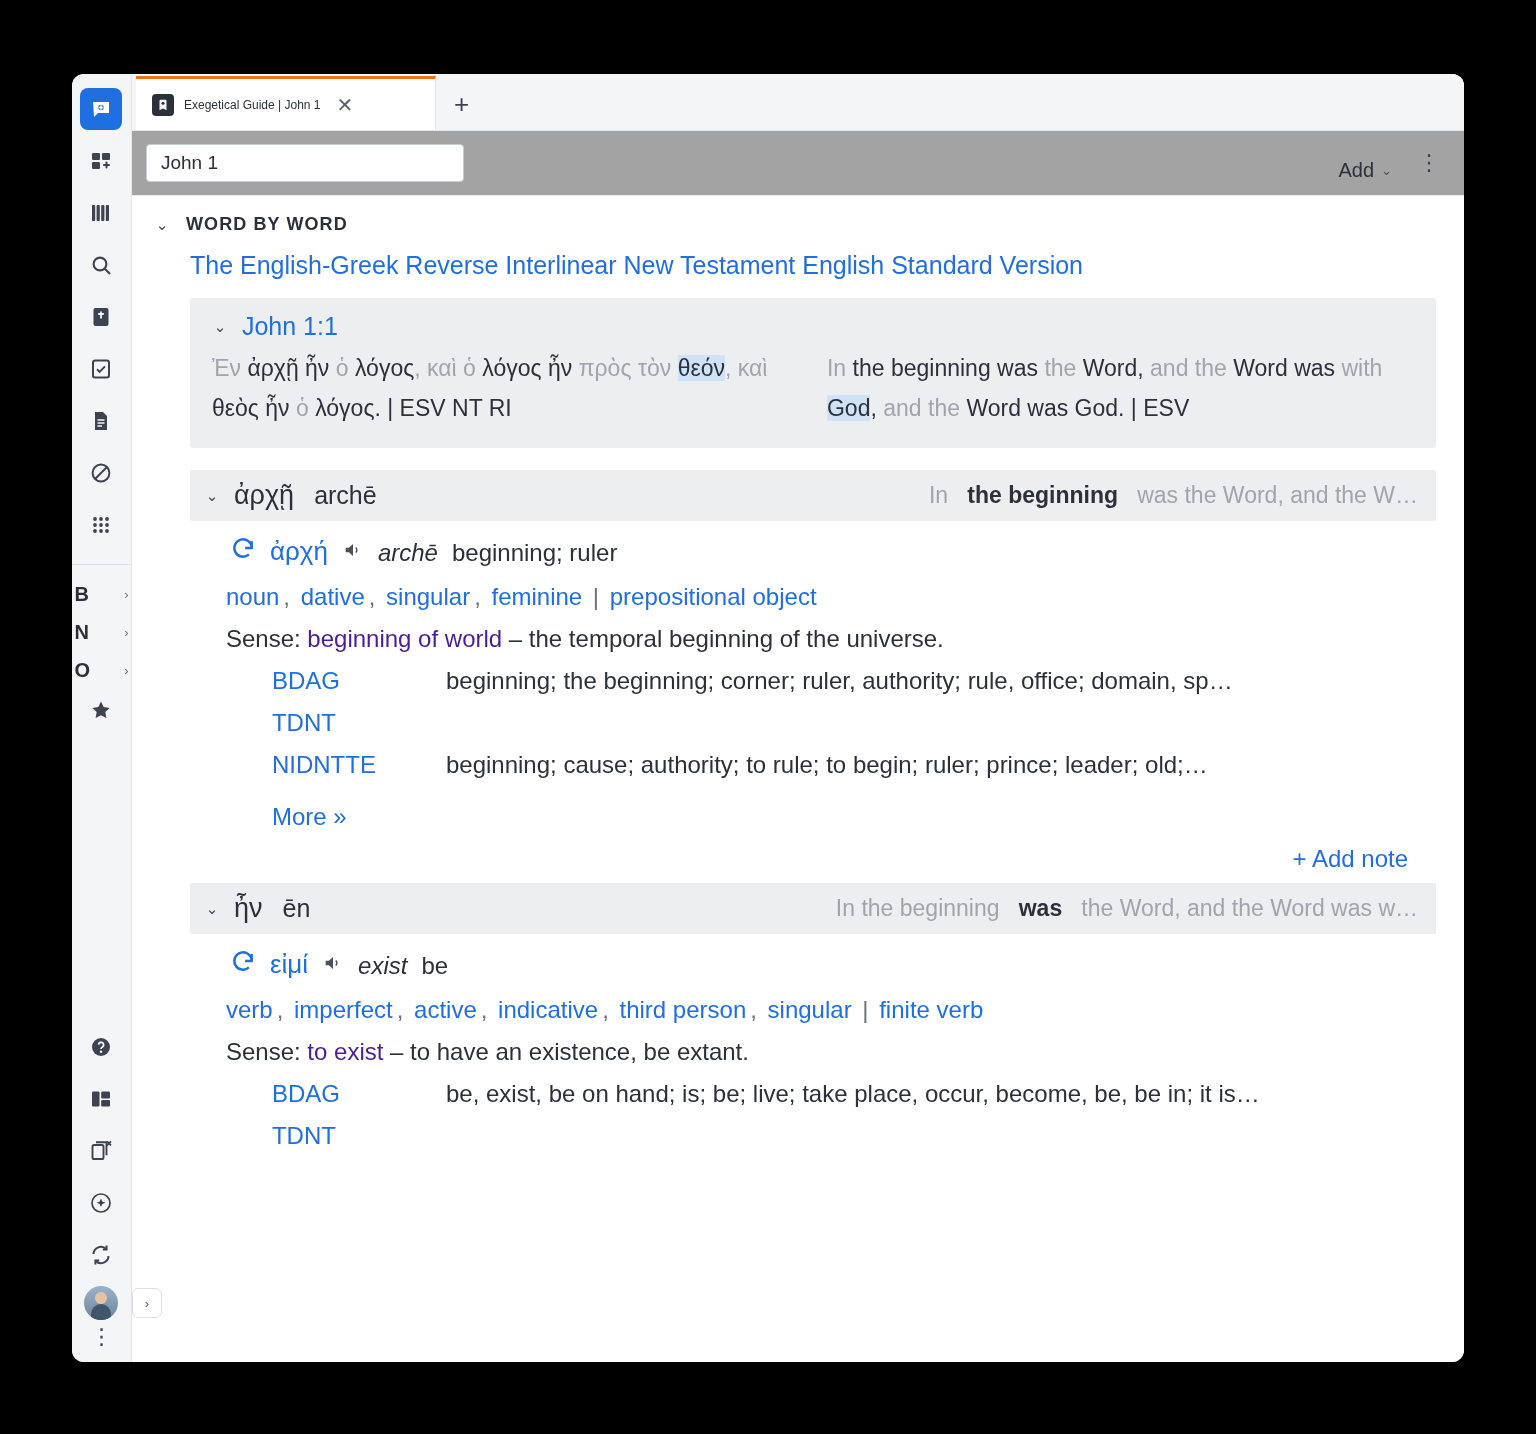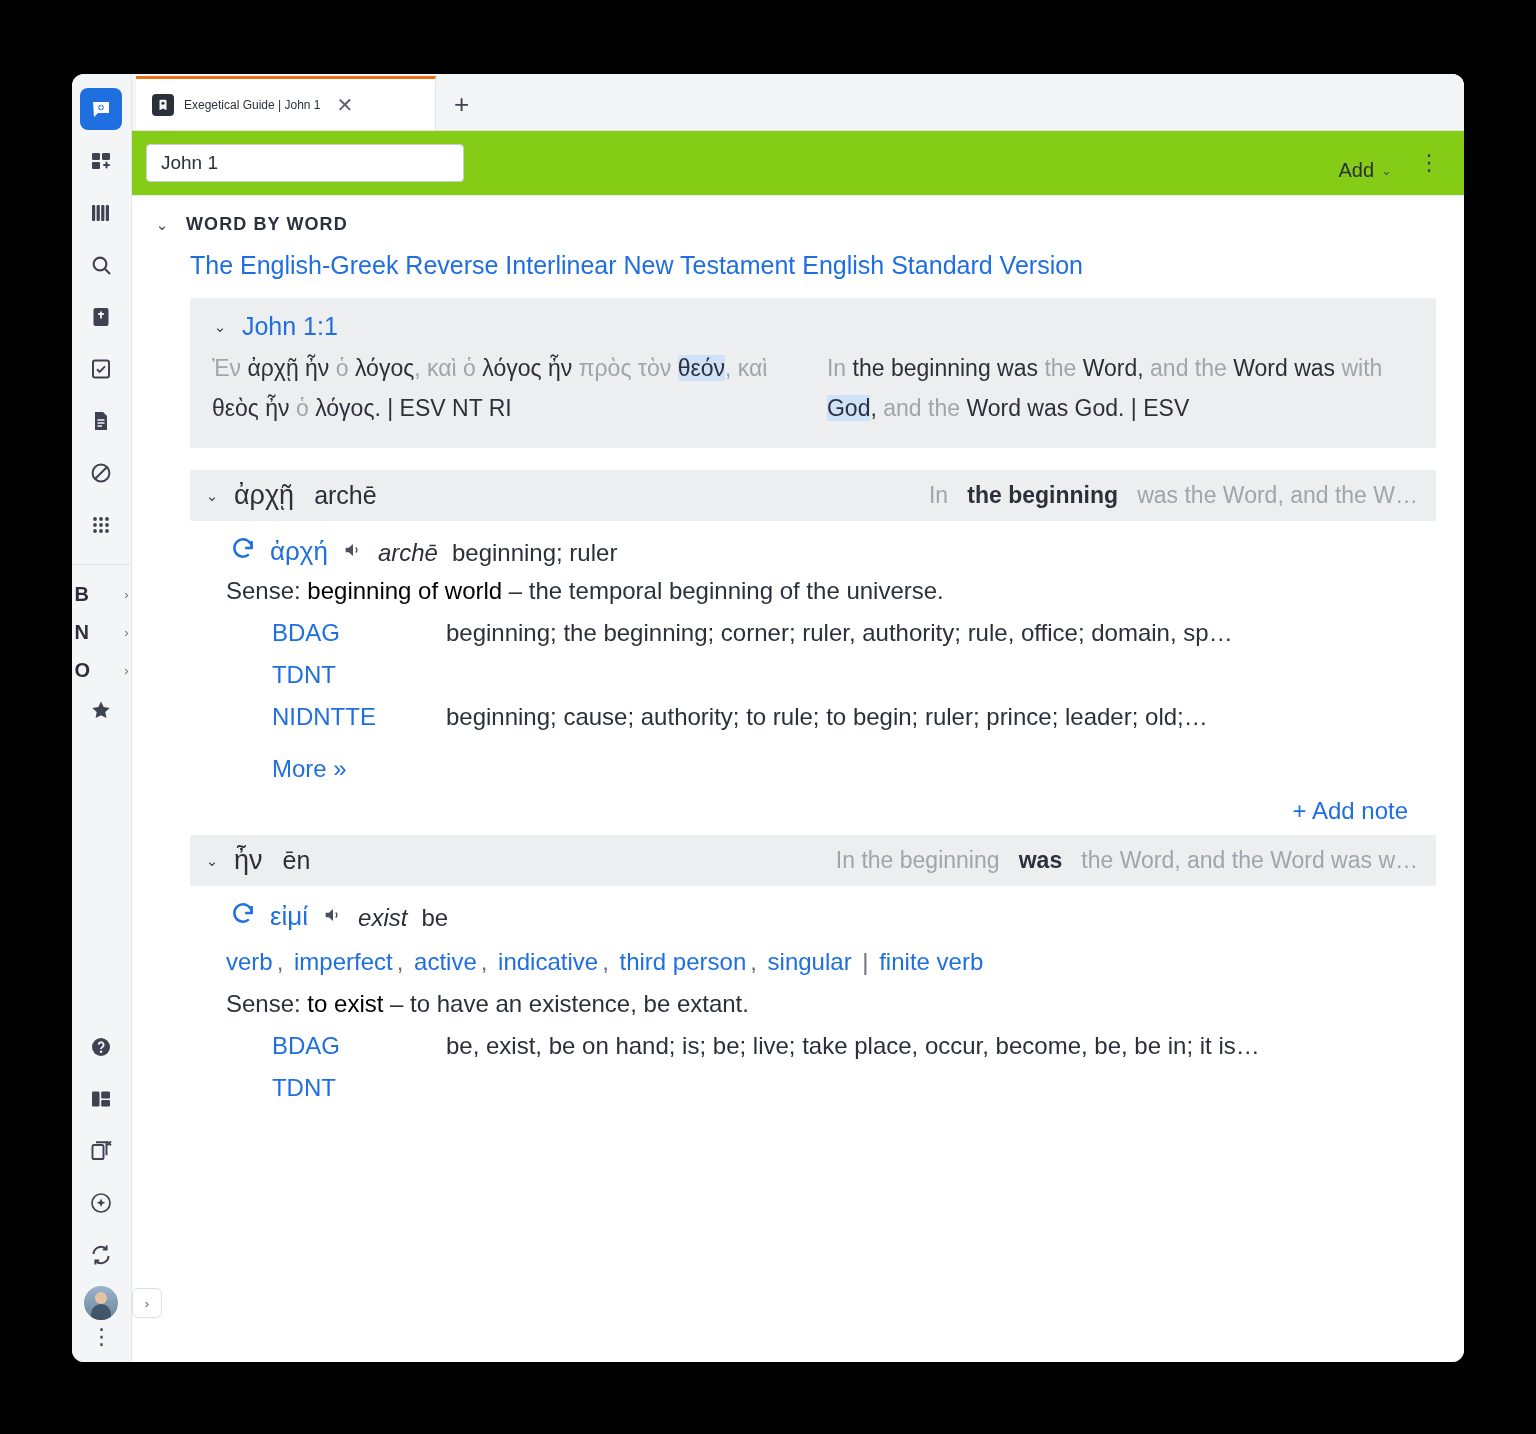--- a/index.html
+++ b/index.html
@@ -162,21 +162,21 @@
     cursor: pointer;
   }
 
   .toolbar {
     height: 64px;
     display: flex;
     align-items: center;
     padding: 0 18px 0 14px;
     gap: 7px;
     border-bottom: 1px solid #e8eaed;
-    background: #84cc16;
+    background: #a3a3a3;
   }
   .ref-box {
     width: 318px;
     height: 38px;
     border: 1px solid #c9cdd4;
     border-radius: 4px;
     display: flex;
     align-items: center;
     padding: 0 14px;
     box-sizing: border-box;
@@ -325,21 +325,21 @@
     color: #2b303b;
   }
   .morph-row a { color: #1f6fe0; text-decoration: none; cursor: pointer; }
   .sep { color: #6b717e; padding: 0 4px; }
 
   .sense-row {
     margin: 10px 0 0 36px;
     font-size: 24px;
     color: #2b303b;
   }
-  .sense-row a { color: #000000; text-decoration: none; cursor: pointer; }
+  .sense-row a { color: #4c1d95; text-decoration: none; cursor: pointer; }
 
   .dict-row {
     margin: 14px 0 0 82px;
     font-size: 24px;
     color: #2b303b;
     display: flex;
     gap: 26px;
     align-items: baseline;
   }
   .dict-name {
@@ -574,20 +574,21 @@
           <span class="speaker">
             <svg width="22" height="22" viewBox="0 0 24 24" fill="currentColor">
               <path d="M4 9.5h3.5L12 5.5v13L7.5 14.5H4z"></path>
               <path d="M15 9.2a4 4 0 010 5.6" fill="none" stroke="currentColor" stroke-width="1.7"></path>
             </svg>
           </span>
           <span class="translit-it">archē</span>
           <span class="gloss">beginning; ruler</span>
         </div>
 
+        <div class="morph-row" id="morph-0"><a>noun</a><span class="sep">, </span><a>dative</a><span class="sep">, </span><a>singular</a><span class="sep">, </span><a>feminine</a><span class="sep"> | </span><a>prepositional object</a></div>
 
         <div class="sense-row">
           <span>Sense: </span><a>beginning of world</a><span> – the temporal beginning of the universe.</span>
         </div>
 
         <div class="dict-row">
           <span class="dict-name">BDAG</span>
           <span class="dict-text">beginning; the beginning; corner; ruler, authority; rule, office; domain, sp…</span>
         </div>
         <div class="dict-row">

